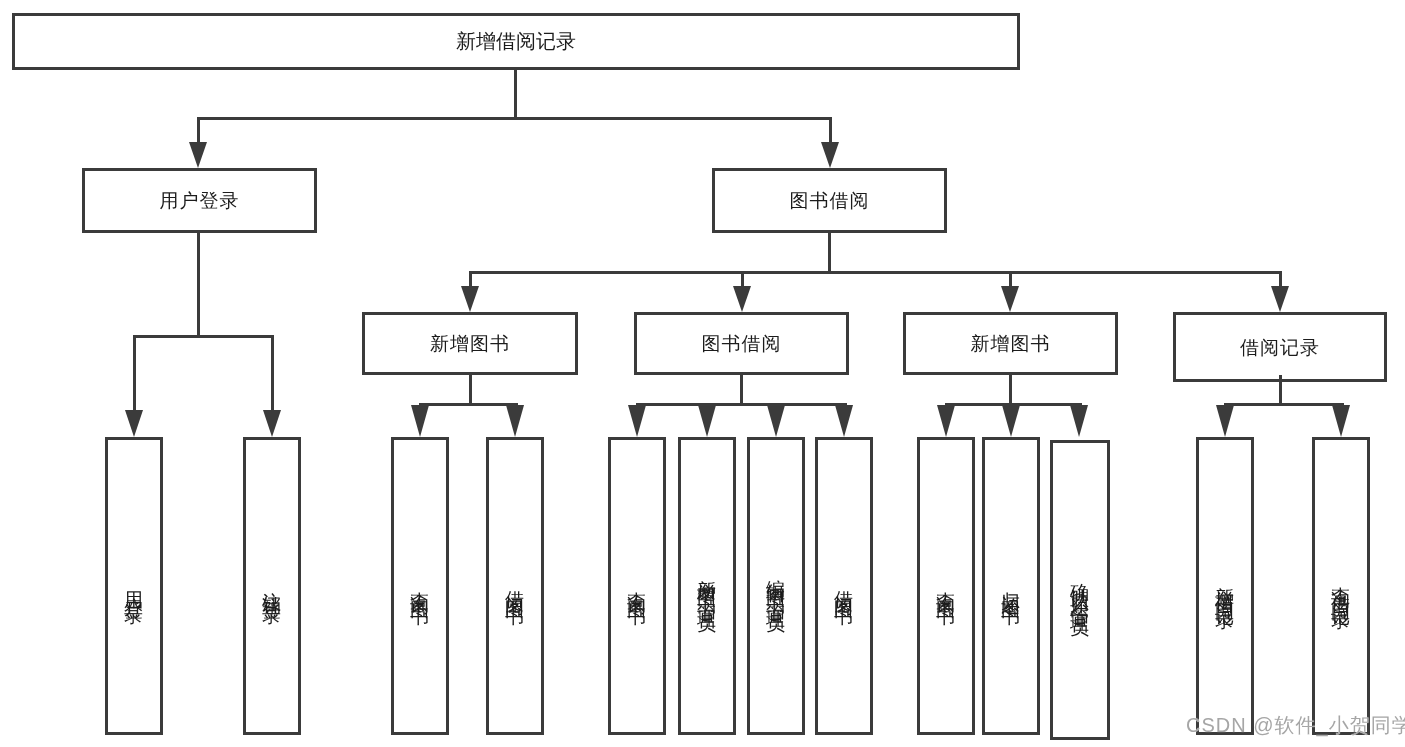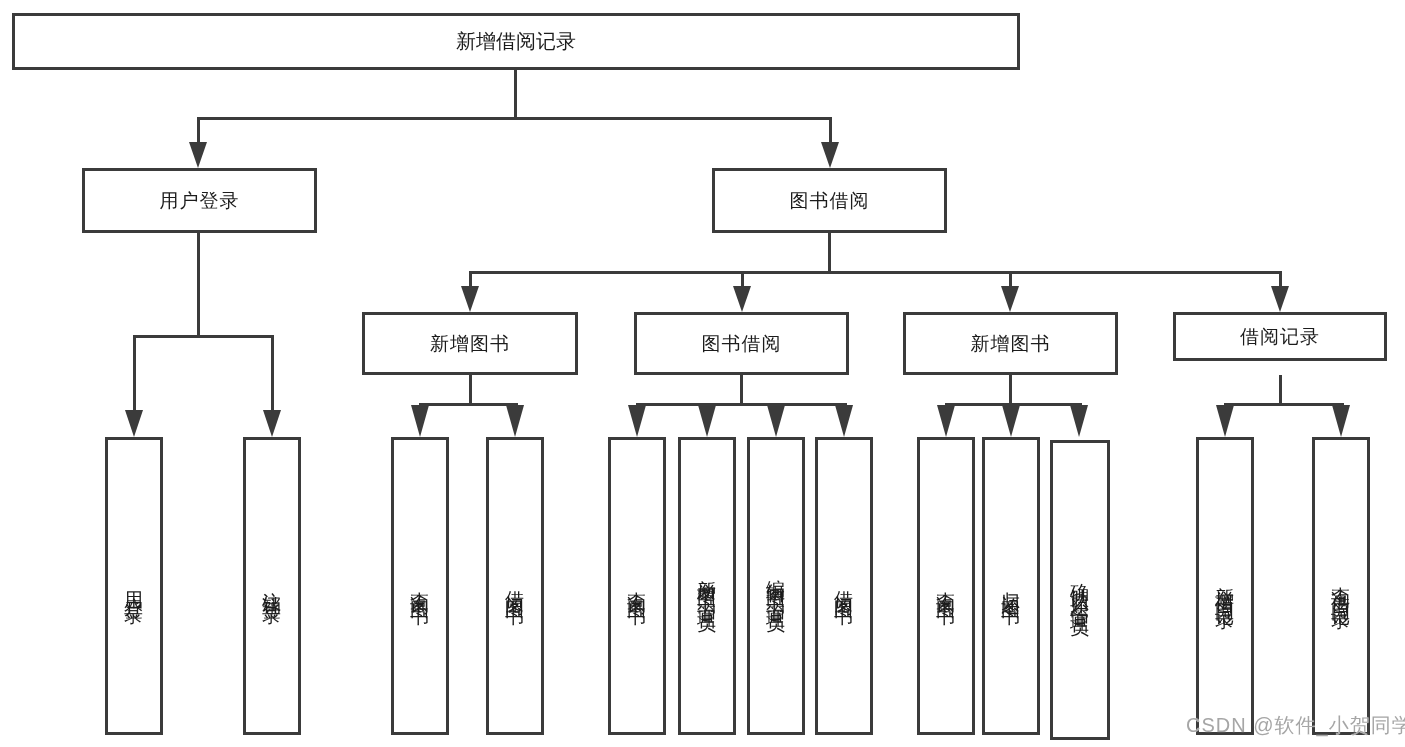--- a/index.html
+++ b/index.html
@@ -74,21 +74,21 @@
 
   <div class="box h" style="left:362px;top:312px;width:216px;height:63px">
     <span>新增图书</span>
   </div>
   <div class="box h" style="left:634px;top:312px;width:215px;height:63px">
     <span>图书借阅</span>
   </div>
   <div class="box h" style="left:903px;top:312px;width:215px;height:63px">
     <span>新增图书</span>
   </div>
-  <div class="box h" style="left:1173px;top:312px;width:214px;height:49px">
+  <div class="box h" style="left:1173px;top:312px;width:214px;height:70px">
     <span>借阅记录</span>
   </div>
 
   <div class="ln" style="left:469px;top:375px;width:3px;height:31px"></div>
   <div class="ln" style="left:419px;top:403px;width:99px;height:3px"></div>
   <div class="ah ah32" style="left:411px;top:405px"></div>
   <div class="ah ah32" style="left:506px;top:405px"></div>
 
   <div class="ln" style="left:740px;top:375px;width:3px;height:31px"></div>
   <div class="ln" style="left:636px;top:403px;width:211px;height:3px"></div>

